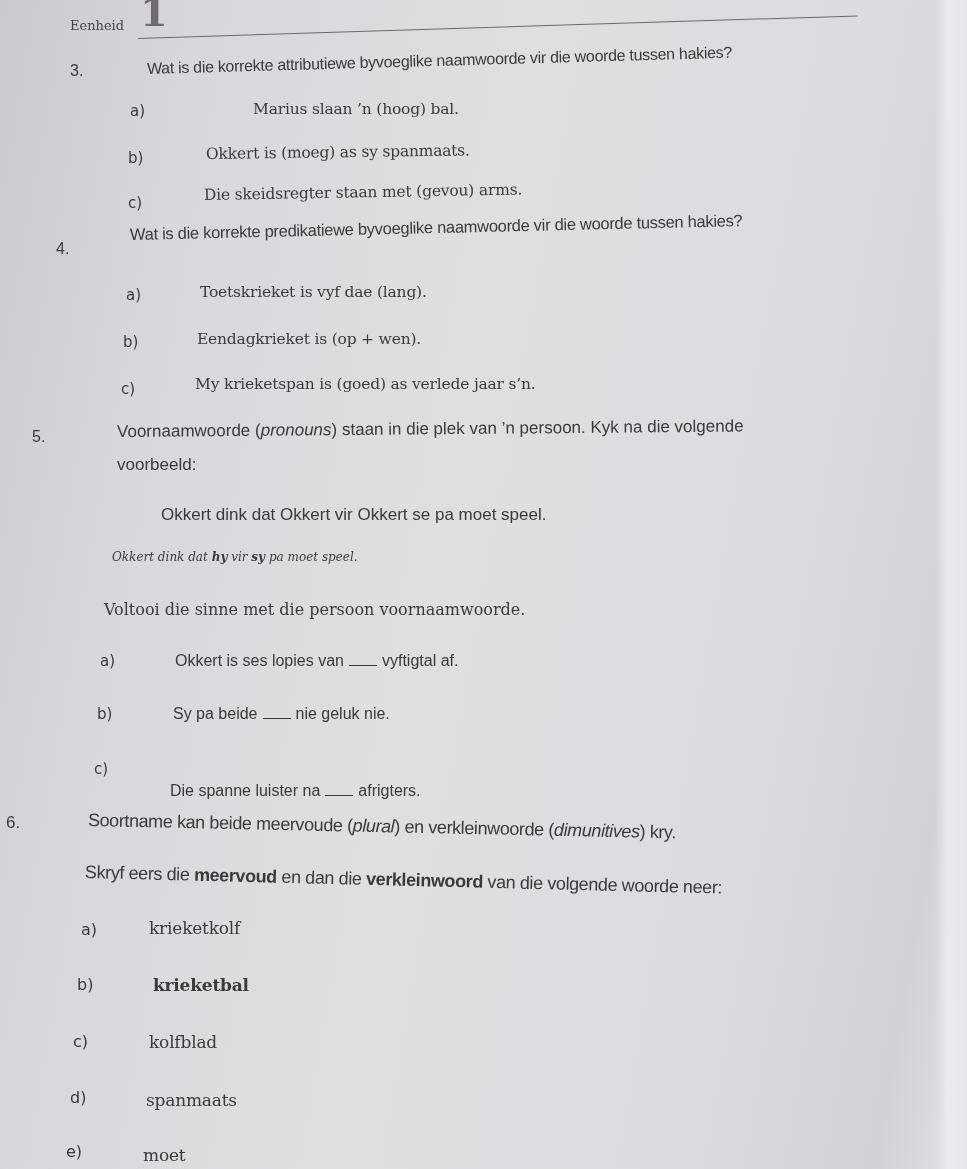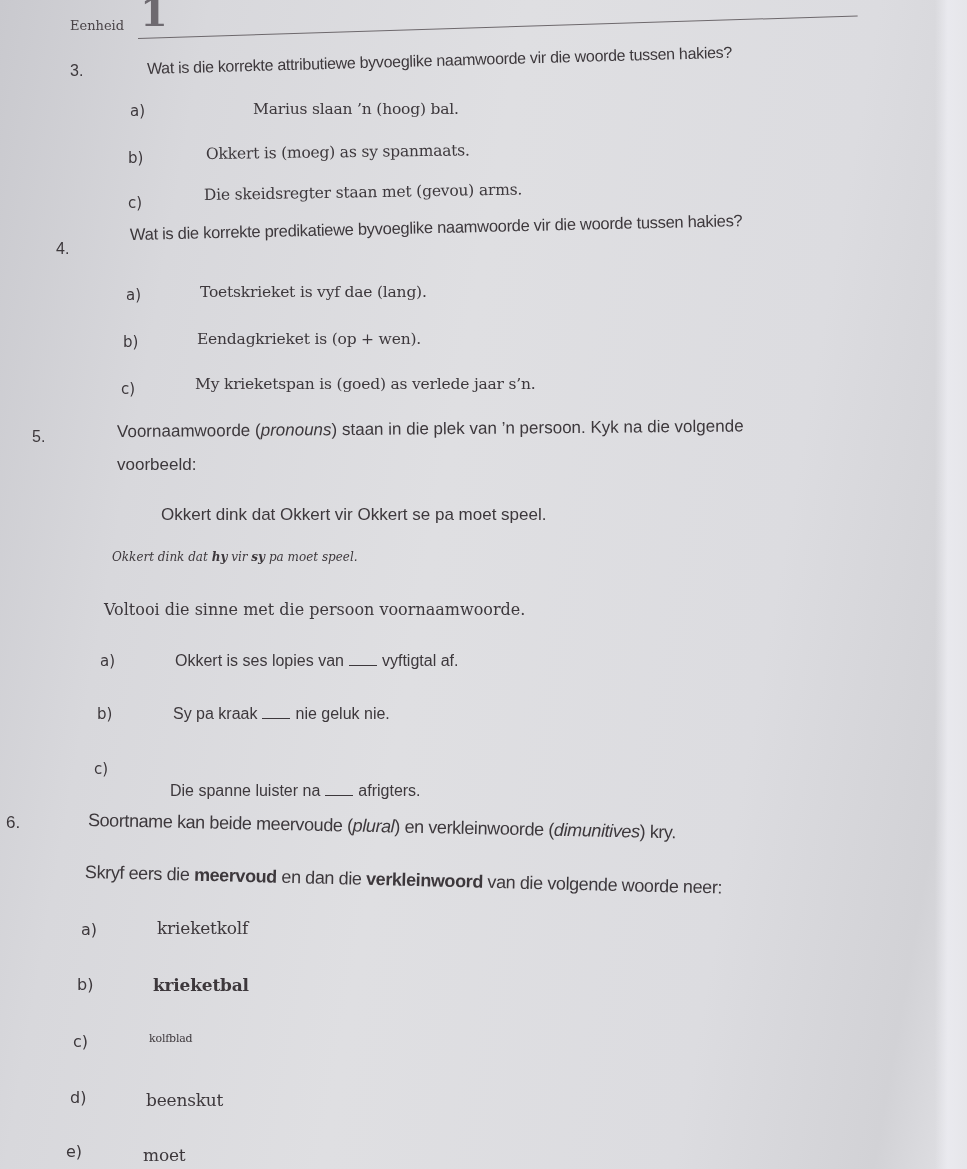--- a/index.html
+++ b/index.html
@@ -151,41 +151,41 @@
 
     <span class="text sans" style="left:113px; top:505px;margin-left:48px;">Okkert dink dat Okkert vir Okkert se pa moet speel.</span>
     <span class="text serif" style="left:112px; top:550px; font-size:12px;"><i><span>Okkert dink dat </span><b>hy</b><span> vir </span><b>sy</b><span> pa moet speel.</span></i></span>
 
     <span class="text serif" style="left:104px; top:600px; font-size:16px;">Voltooi die sinne met die persoon voornaamwoorde.</span>
 
     <span class="letter" style="left:100px; top:652px;">a)</span>
     <span class="text sans" style="left:175px; top:652px; font-size:16px;text-align:center;"><span>Okkert is ses lopies van</span><span class="blank"></span><span>vyftigtal af.</span></span>
 
     <span class="letter" style="left:97px; top:705px;">b)</span>
-    <span class="text sans" style="left:173px; top:705px; font-size:16px;"><span>Sy pa kraak</span><span class="blank"></span><span>nie geluk nie.</span></span>
+    <span class="text sans" style="left:173px; top:705px; font-size:16px;"><span>Sy pa beide</span><span class="blank"></span><span>nie geluk nie.</span></span>
 
     <span class="letter" style="left:94px; top:760px;">c)</span>
     <span class="text sans" style="left:170px; top:782px; font-size:16px;"><span>Die spanne luister na</span><span class="blank"></span><span>afrigters.</span></span>
   </div>
 
   <div>
     <span class="num" style="left:6px; top:813px; font-size:17px;">6.</span>
     <span class="text sans" style="left:88px; top:810px; font-size:18px; letter-spacing:-0.4px; transform: rotate(1.2deg); transform-origin:left center;"><span>Soortname kan beide meervoude (</span><i>plural</i><span>) en verkleinwoorde (</span><i>dimunitives</i><span>) kry.</span></span>
 
     <span class="text sans" style="left:85px; top:862px; font-size:18px; letter-spacing:-0.4px; transform: rotate(1.4deg); transform-origin:left center;"><span>Skryf eers die </span><b>meervoud</b><span> en dan die </span><b>verkleinwoord</b><span> van die volgende woorde neer:</span></span>
 
     <span class="letter" style="left:81px; top:920px; font-size:16px;">a)</span>
-    <span class="item" style="left:157px; top:918px; font-size:17px;">krieketkolf</span>
+    <span class="item" style="left:149px; top:918px; font-size:17px;">krieketkolf</span>
 
     <span class="letter" style="left:77px; top:975px; font-size:16px;">b)</span>
     <span class="item" style="left:153px; top:975px; font-size:17px;font-weight:bold;">krieketbal</span>
 
     <span class="letter" style="left:73px; top:1032px; font-size:16px;">c)</span>
-    <span class="item" style="left:149px; top:1032px; font-size:11px;">kolfblad</span>
+    <span class="item" style="left:149px; top:1032px; font-size:17px;">kolfblad</span>
 
     <span class="letter" style="left:70px; top:1088px; font-size:16px;">d)</span>
-    <span class="item" style="left:146px; top:1090px; font-size:17px;">beenskut</span>
+    <span class="item" style="left:146px; top:1090px; font-size:17px;">spanmaats</span>
 
     <span class="letter" style="left:66px; top:1142px; font-size:16px;">e)</span>
     <span class="item" style="left:143px; top:1145px; font-size:17px;">moet</span>
   </div>
 
 </div>
 
 </body></html>

